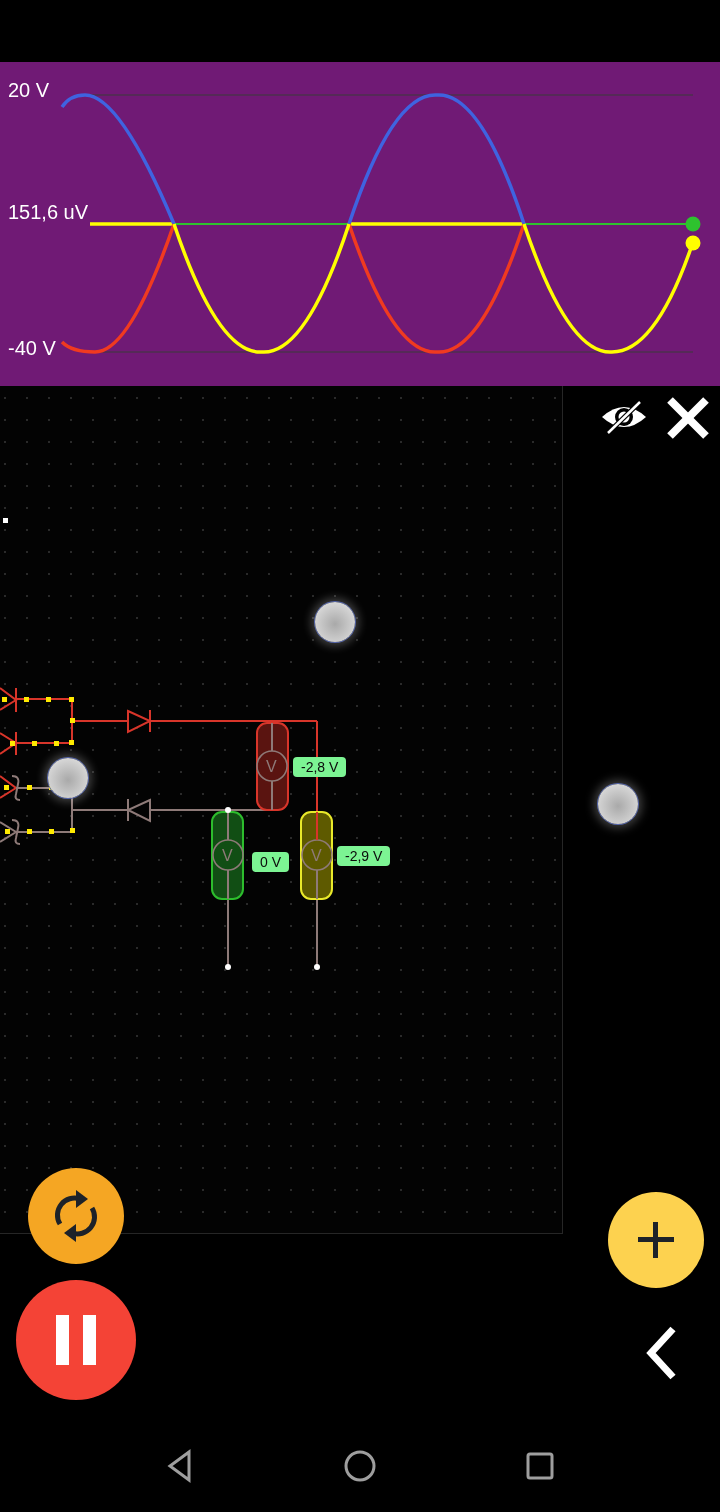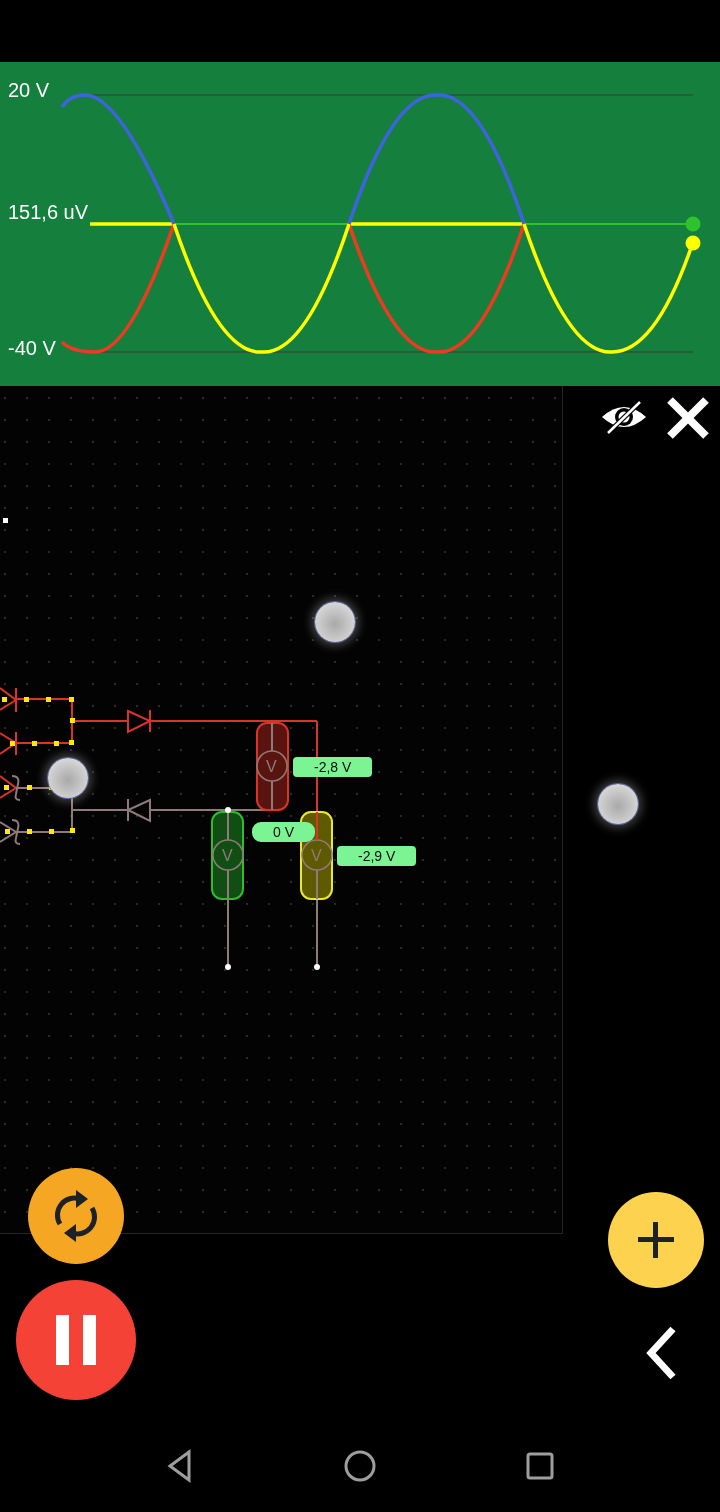--- a/index.html
+++ b/index.html
@@ -1,26 +1,26 @@
 <!DOCTYPE html>
 <html><head>
 <meta charset="utf-8">
 <style>
   html, body { margin:0; padding:0; background:#000; }
   body { width:720px; height:1512px; position:relative; overflow:hidden; font-family:"Liberation Sans", sans-serif; }
-  .scope { position:absolute; left:0; top:62px; width:720px; height:324px; background:#15803d; }
+  .scope { position:absolute; left:0; top:62px; width:720px; height:324px; background:#701a75; }
   .scope svg { position:absolute; left:0; top:0; }
   .scope-label { position:absolute; left:8px; color:#fff; font-size:20px; line-height:1; }
   .canvas { position:absolute; left:0; top:386px; width:562px; height:847px;
     background-color:#030303;
     background-image: radial-gradient(circle, #2a2a2a 1.3px, transparent 1.5px);
     background-size:22px 22px; background-position:-6px 1px;
     border-right:1px solid #262626; border-bottom:1px solid #262626; }
   .circuit { position:absolute; left:0; top:0; }
-  .meter-label { position:absolute; background:#7cf493; color:#0b0b0b; font-size:14px; padding:1px 21px; border-radius:4px; line-height:18px; }
+  .meter-label { position:absolute; background:#7cf493; color:#0b0b0b; font-size:14px; padding:1px 8px; border-radius:4px; line-height:18px; }
   .glow-dot { position:absolute; width:40px; height:40px; border-radius:50%;
     background: radial-gradient(circle at 50% 55%, #a9a9a9 0%, #cfcfcf 60%, #dcdcdc 80%);
     box-shadow: 0 0 0 1px #5566aa, 0 0 10px 4px rgba(255,255,255,0.25); }
   .icon-btn { position:absolute; display:flex; align-items:center; justify-content:center; }
   .fab { position:absolute; border-radius:50%; display:flex; align-items:center; justify-content:center; }
   .navbar { position:absolute; left:0; top:1416px; width:720px; height:96px; background:#000; }
 </style>
 </head>
 <body>
 
@@ -134,21 +134,21 @@
         <circle cx="228" cy="424" r="3"></circle>
         <circle cx="228" cy="581" r="3"></circle>
         <circle cx="317" cy="581" r="3"></circle>
       </g>
     <text x="266" y="386" fill="#8e7a78" font-size="16" font-family="Liberation Sans, sans-serif">V</text>
     <text x="222" y="475" fill="#8e7a78" font-size="16" font-family="Liberation Sans, sans-serif">V</text>
     <text x="311" y="475" fill="#8e7a78" font-size="16" font-family="Liberation Sans, sans-serif">V</text>
   </svg>
 
   <div class="meter-label" style="left:293px; top:371px;">-2,8 V</div>
-  <div class="meter-label" style="left:252px; top:436px;border-radius:9px;">0 V</div>
+  <div class="meter-label" style="left:252px; top:466px;">0 V</div>
   <div class="meter-label" style="left:337px; top:460px;text-align:right;">-2,9 V</div>
 
   <div class="glow-dot" style="left:315px; top:216px;"></div>
   <div class="glow-dot" style="left:48px; top:372px;"></div>
 </div>
 
 <div class="glow-dot" style="left:598px; top:784px;"></div>
 
 <div class="fab" style="left:28px; top:1168px; width:96px; height:96px; background:#f5a623;">
   <svg width="56" height="60" viewBox="0 0 56 60">

